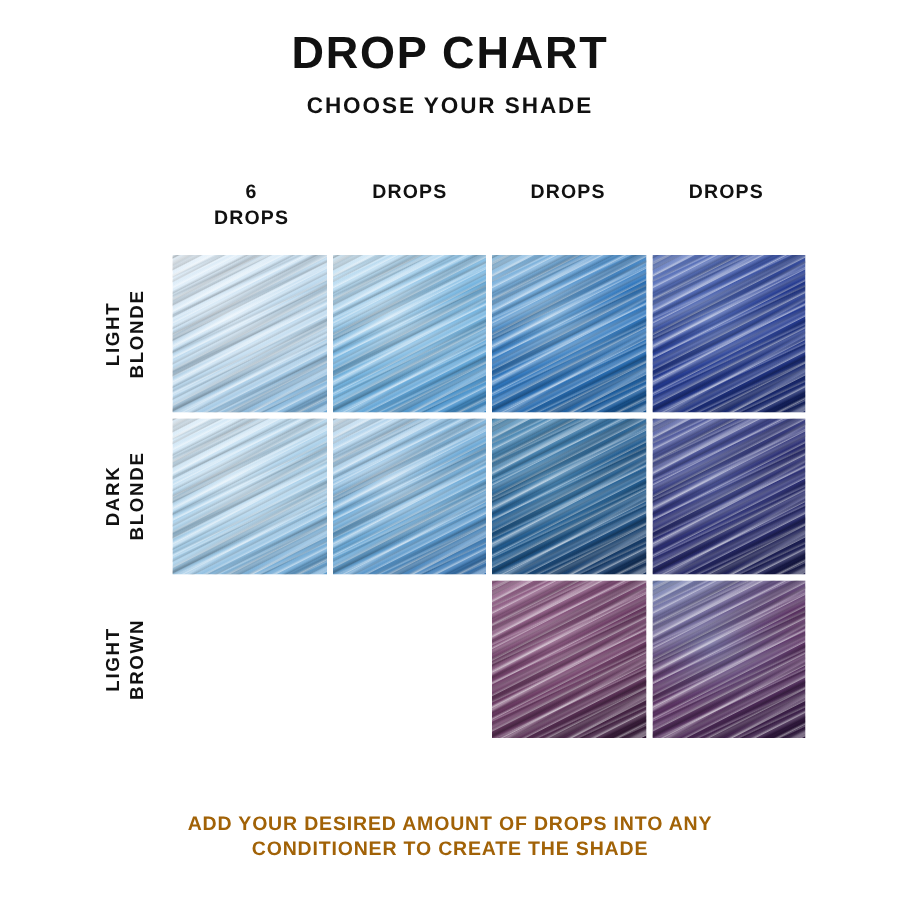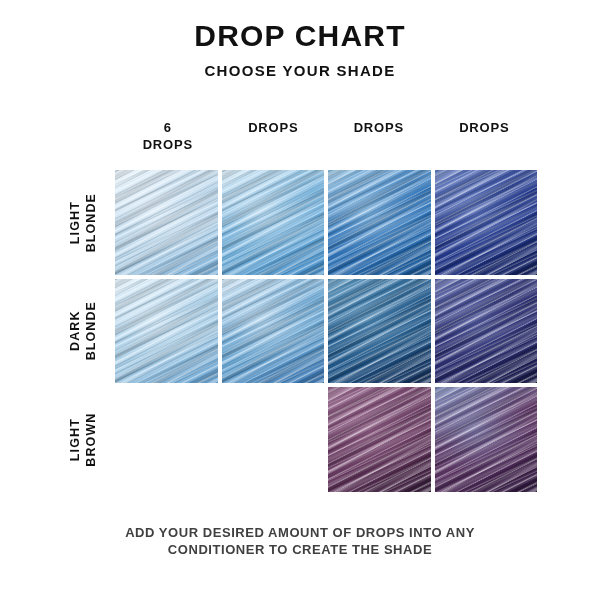--- a/index.html
+++ b/index.html
@@ -154,28 +154,28 @@
     letter-spacing: 1.1px;
     line-height: 1.25;
     color: #111111;
   }
   .row-label .rot span { display: block; }
 
   
   .footer {
     position: absolute;
     left: 90px;
-    top: 524px;
+    top: 540px;
     width: 420px;
     text-align: center;
     font-size: 13px;
     font-weight: 700;
     letter-spacing: 0.55px;
     line-height: 1.32;
-    color: #404040;
+    color: #a16207;
   }
 </style>
 </head>
 <body>
 
 <div class="page">
 
   <div class="header">
     <h1 class="title">DROP CHART</h1>
     <p class="subtitle">CHOOSE YOUR SHADE</p>

